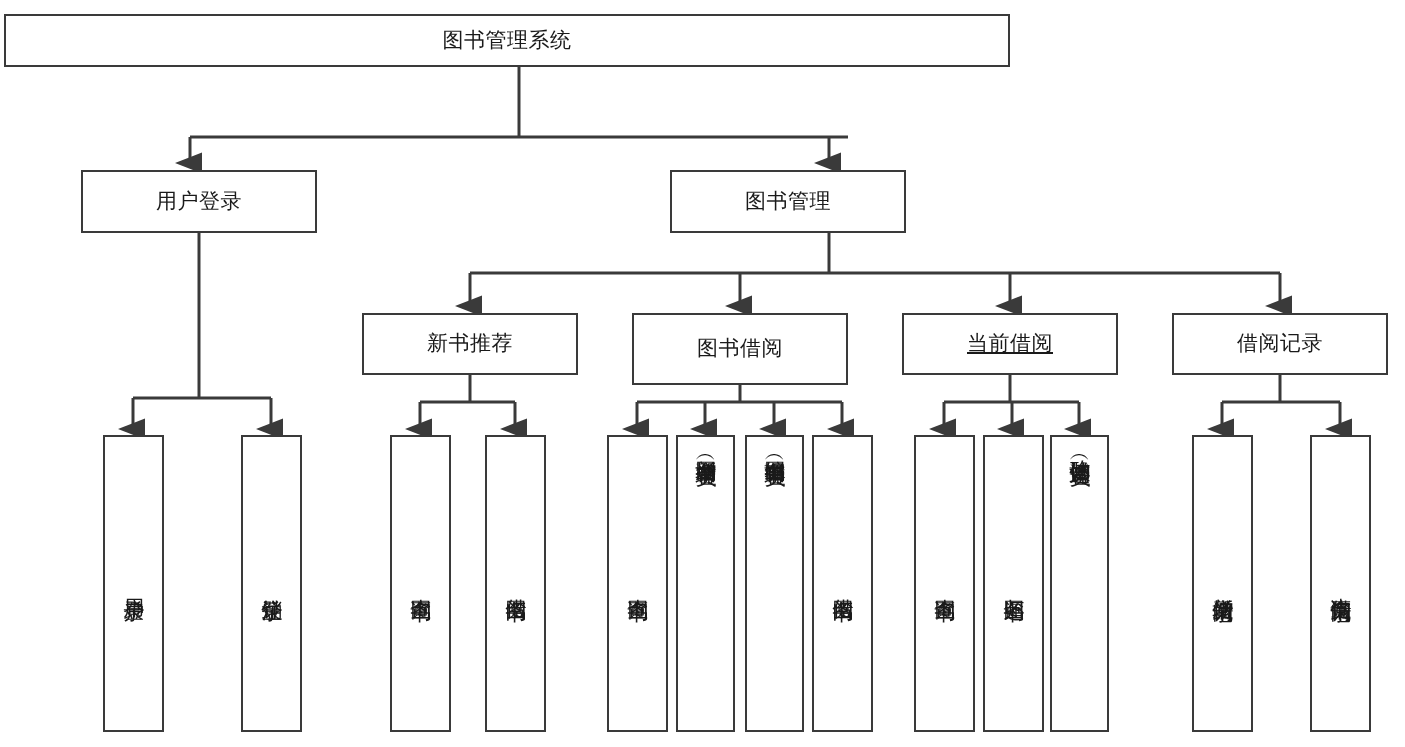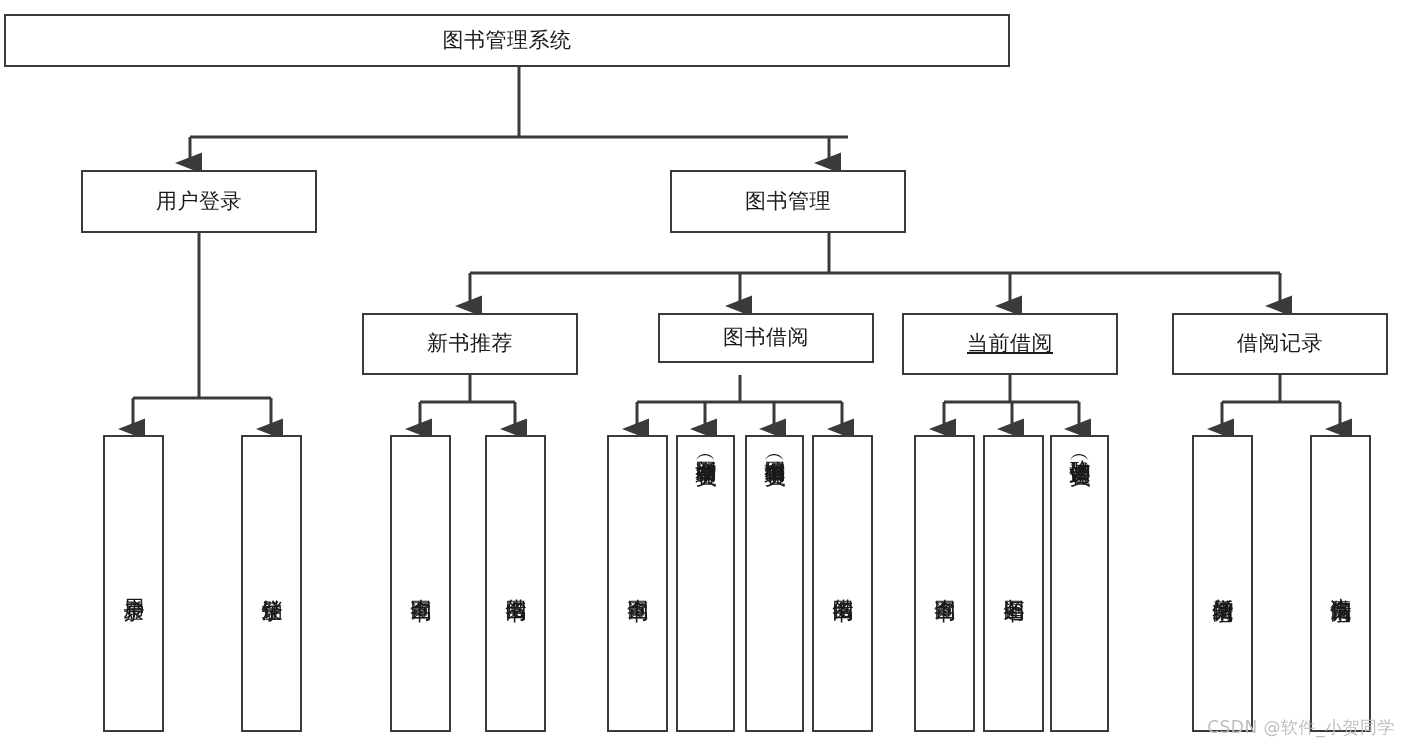--- a/index.html
+++ b/index.html
@@ -129,21 +129,21 @@
   <div class="node horiz" style="left:81px; top:170px; width:236px; height:63px;">
     <span class="node-label">用户登录</span>
   </div>
   <div class="node horiz" style="left:670px; top:170px; width:236px; height:63px;">
     <span class="node-label">图书管理</span>
   </div>
 
   <div class="node horiz" style="left:362px; top:313px; width:216px; height:62px;">
     <span class="node-label">新书推荐</span>
   </div>
-  <div class="node horiz" style="left:658px; top:313px; width:216px; height:50px;">
+  <div class="node horiz" style="left:632px; top:313px; width:216px; height:72px;">
     <span class="node-label">图书借阅</span>
   </div>
   <div class="node horiz" style="left:902px; top:313px; width:216px; height:62px;text-decoration:underline;">
     <span class="node-label">当前借阅</span>
   </div>
   <div class="node horiz" style="left:1172px; top:313px; width:216px; height:62px;text-align:right;">
     <span class="node-label">借阅记录</span>
   </div>
 
   <div class="node vert center-v" style="left:103px; top:435px; width:61px; height:297px;">
@@ -183,15 +183,14 @@
     <span class="node-label">确认归还（管理员）</span>
   </div>
 
   <div class="node vert center-v" style="left:1192px; top:435px; width:61px; height:297px;">
     <span class="node-label">新增借阅记录</span>
   </div>
   <div class="node vert center-v" style="left:1310px; top:435px; width:61px; height:297px;">
     <span class="node-label">查询借阅记录</span>
   </div>
 
-  <div id="watermark">CSDN @软件_小贺同学</div>
 
 </div>
 
 </body></html>

